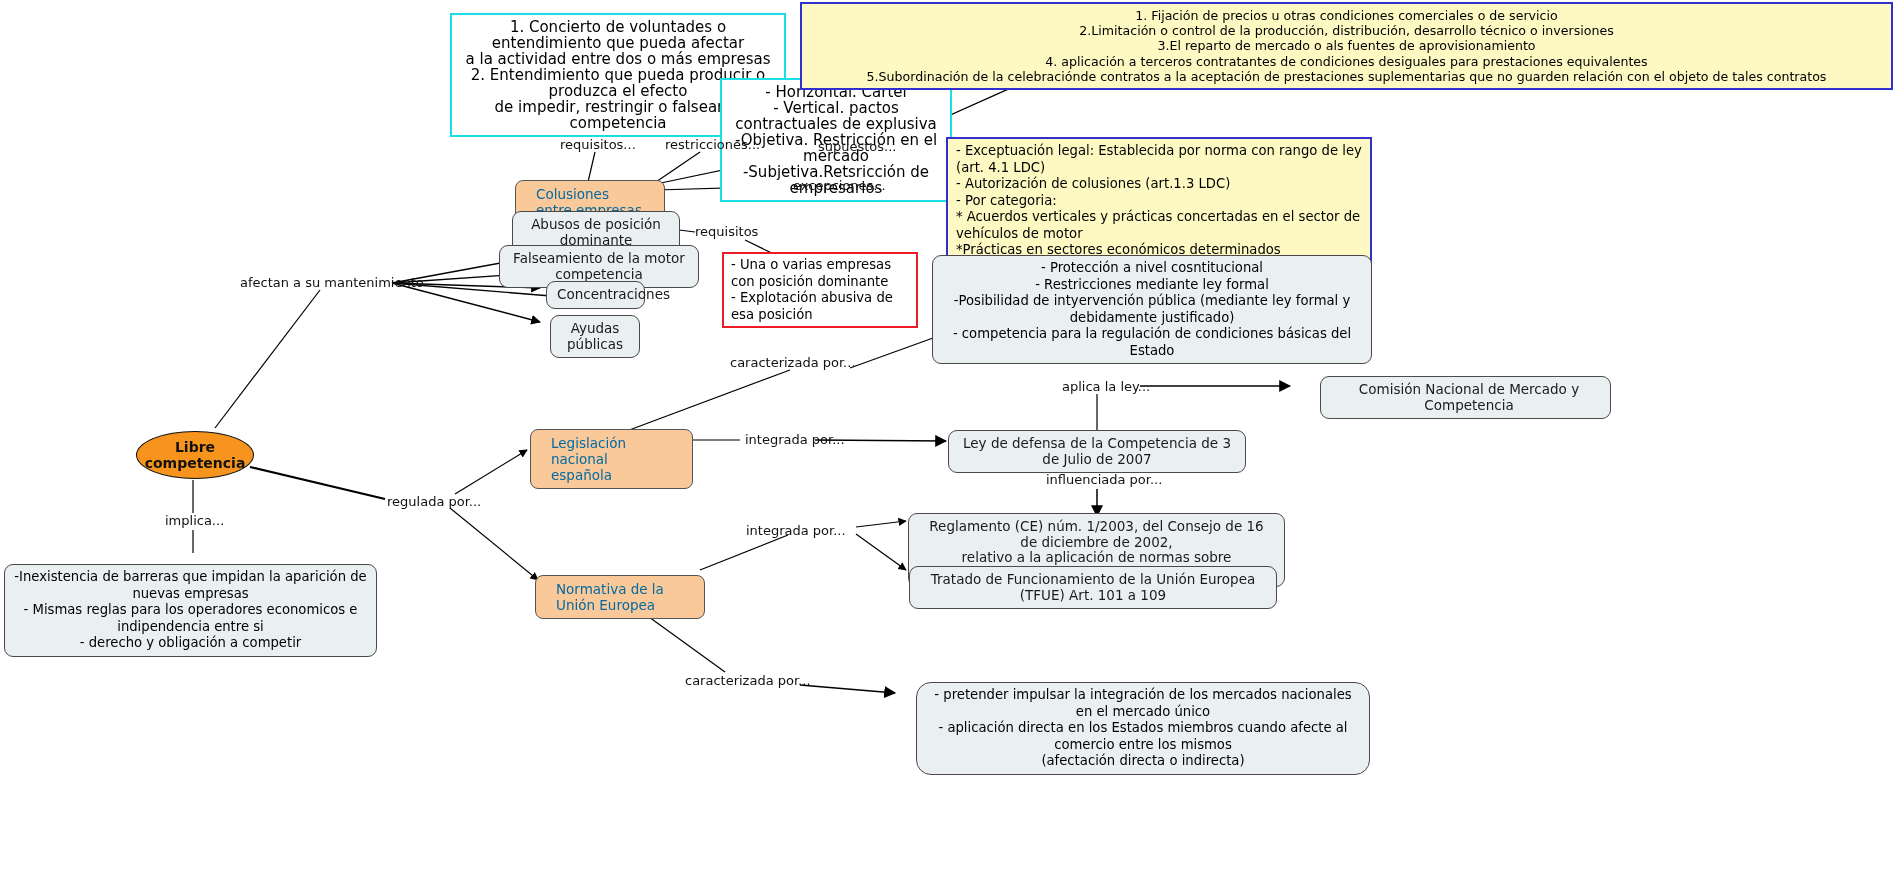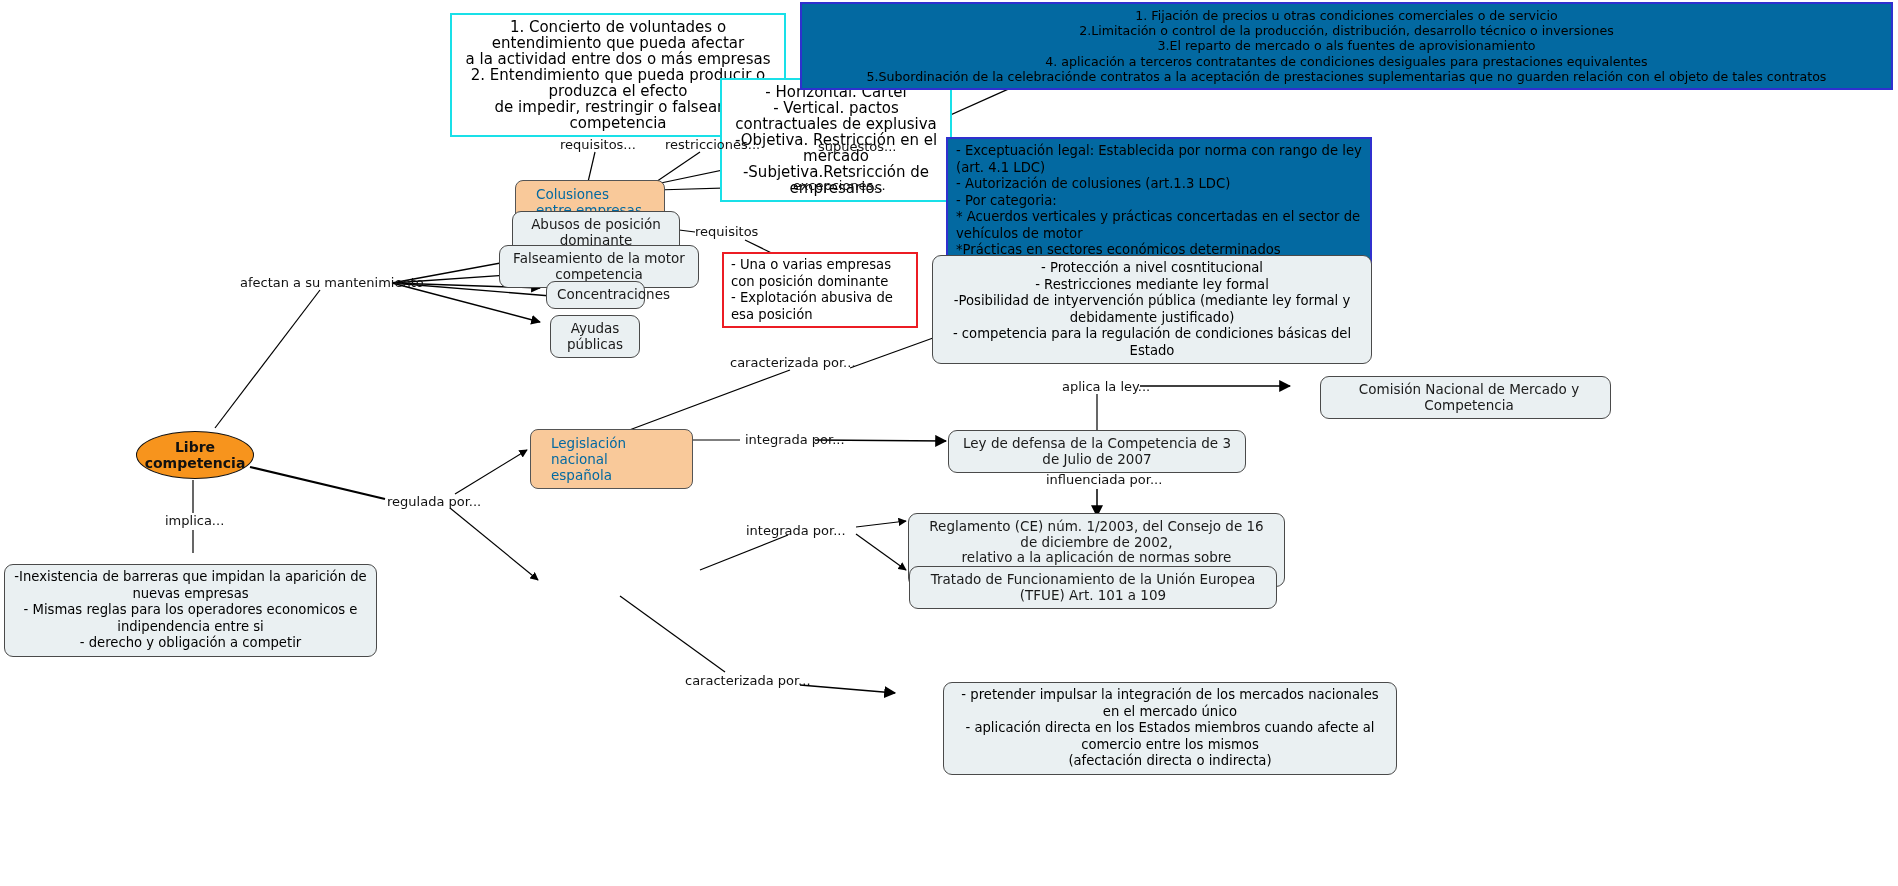--- a/index.html
+++ b/index.html
@@ -55,21 +55,21 @@
     background:#ffffff;
     border:2px solid #19e0e8;
     font-size:15px;
     line-height:16px;
     padding:4px 8px;
     text-align:center;
     white-space:pre-line;
   }
   
   .bluebox{
-    background:#0369a1;
+    background:#fef9c3;
     border:2px solid #3030cf;
     font-size:13.2px;
     line-height:16.5px;
     padding:4px 8px;
     white-space:pre-line;
   }
   .bluebox.center{text-align:center;}
   .bluebox.left{text-align:left;}
   
   .redbox{
@@ -178,20 +178,21 @@
   <div class="node cbox" style="left:512px;top:211px;width:168px;">Abusos de posición dominante</div>
 
   <div class="node cbox" style="left:499px;top:245px;width:200px;">Falseamiento de la motor competencia</div>
 
   <div class="node cbox" style="left:546px;top:281px;width:99px;">Concentraciones</div>
 
   <div class="node cbox" style="left:550px;top:315px;width:90px;">Ayudas públicas</div>
 
   <div class="node obox" style="left:530px;top:429px;width:163px;">Legislación nacional española</div>
 
+  <div class="node obox" style="left:535px;top:575px;width:170px;">Normativa de la Unión Europea</div>
 
   <div class="node cbox" style="left:948px;top:430px;width:298px;">Ley de defensa de la Competencia de 3 de Julio de 2007</div>
 
   <div class="node cbox" style="left:1320px;top:376px;width:291px;padding-left:17px;">Comisión Nacional de Mercado y Competencia</div>
 
   <div class="node cbox" style="left:908px;top:513px;width:377px;">Reglamento (CE) núm. 1/2003, del Consejo de 16 de diciembre de 2002,
 relativo a la aplicación de normas sobre competencia</div>
 
   <div class="node cbox" style="left:909px;top:566px;width:368px;">Tratado de Funcionamiento de la Unión Europea (TFUE) Art. 101 a 109</div>
 
@@ -225,21 +226,21 @@
 - competencia para la regulación de condiciones básicas del Estado</div>
 
   <div class="node redbox" style="left:722px;top:252px;width:196px;">- Una o varias empresas
 con posición dominante
 - Explotación abusiva de esa posición</div>
 
   <div class="node greybox" style="left:4px;top:564px;width:373px;">-Inexistencia de barreras que impidan la aparición de nuevas empresas
 - Mismas reglas para los operadores economicos e indipendencia entre si
 - derecho y obligación a competir</div>
 
-  <div class="node greybox" style="left:943px;top:682px;width:454px;">- pretender impulsar la integración de los mercados nacionales en el mercado único
+  <div class="node greybox" style="left:916px;top:682px;width:454px;border-radius:15px;">- pretender impulsar la integración de los mercados nacionales en el mercado único
 - aplicación directa en los Estados miembros cuando afecte al comercio entre los mismos
 (afectación directa o indirecta)</div>
 
   <div class="elabel" style="left:240px;top:275px;">afectan a su mantenimiento</div>
 
   <div class="elabel" style="left:165px;top:513px;">implica...</div>
 
   <div class="elabel" style="left:387px;top:494px;">regulada por...</div>
 
   <div class="elabel" style="left:560px;top:137px;">requisitos...</div>

